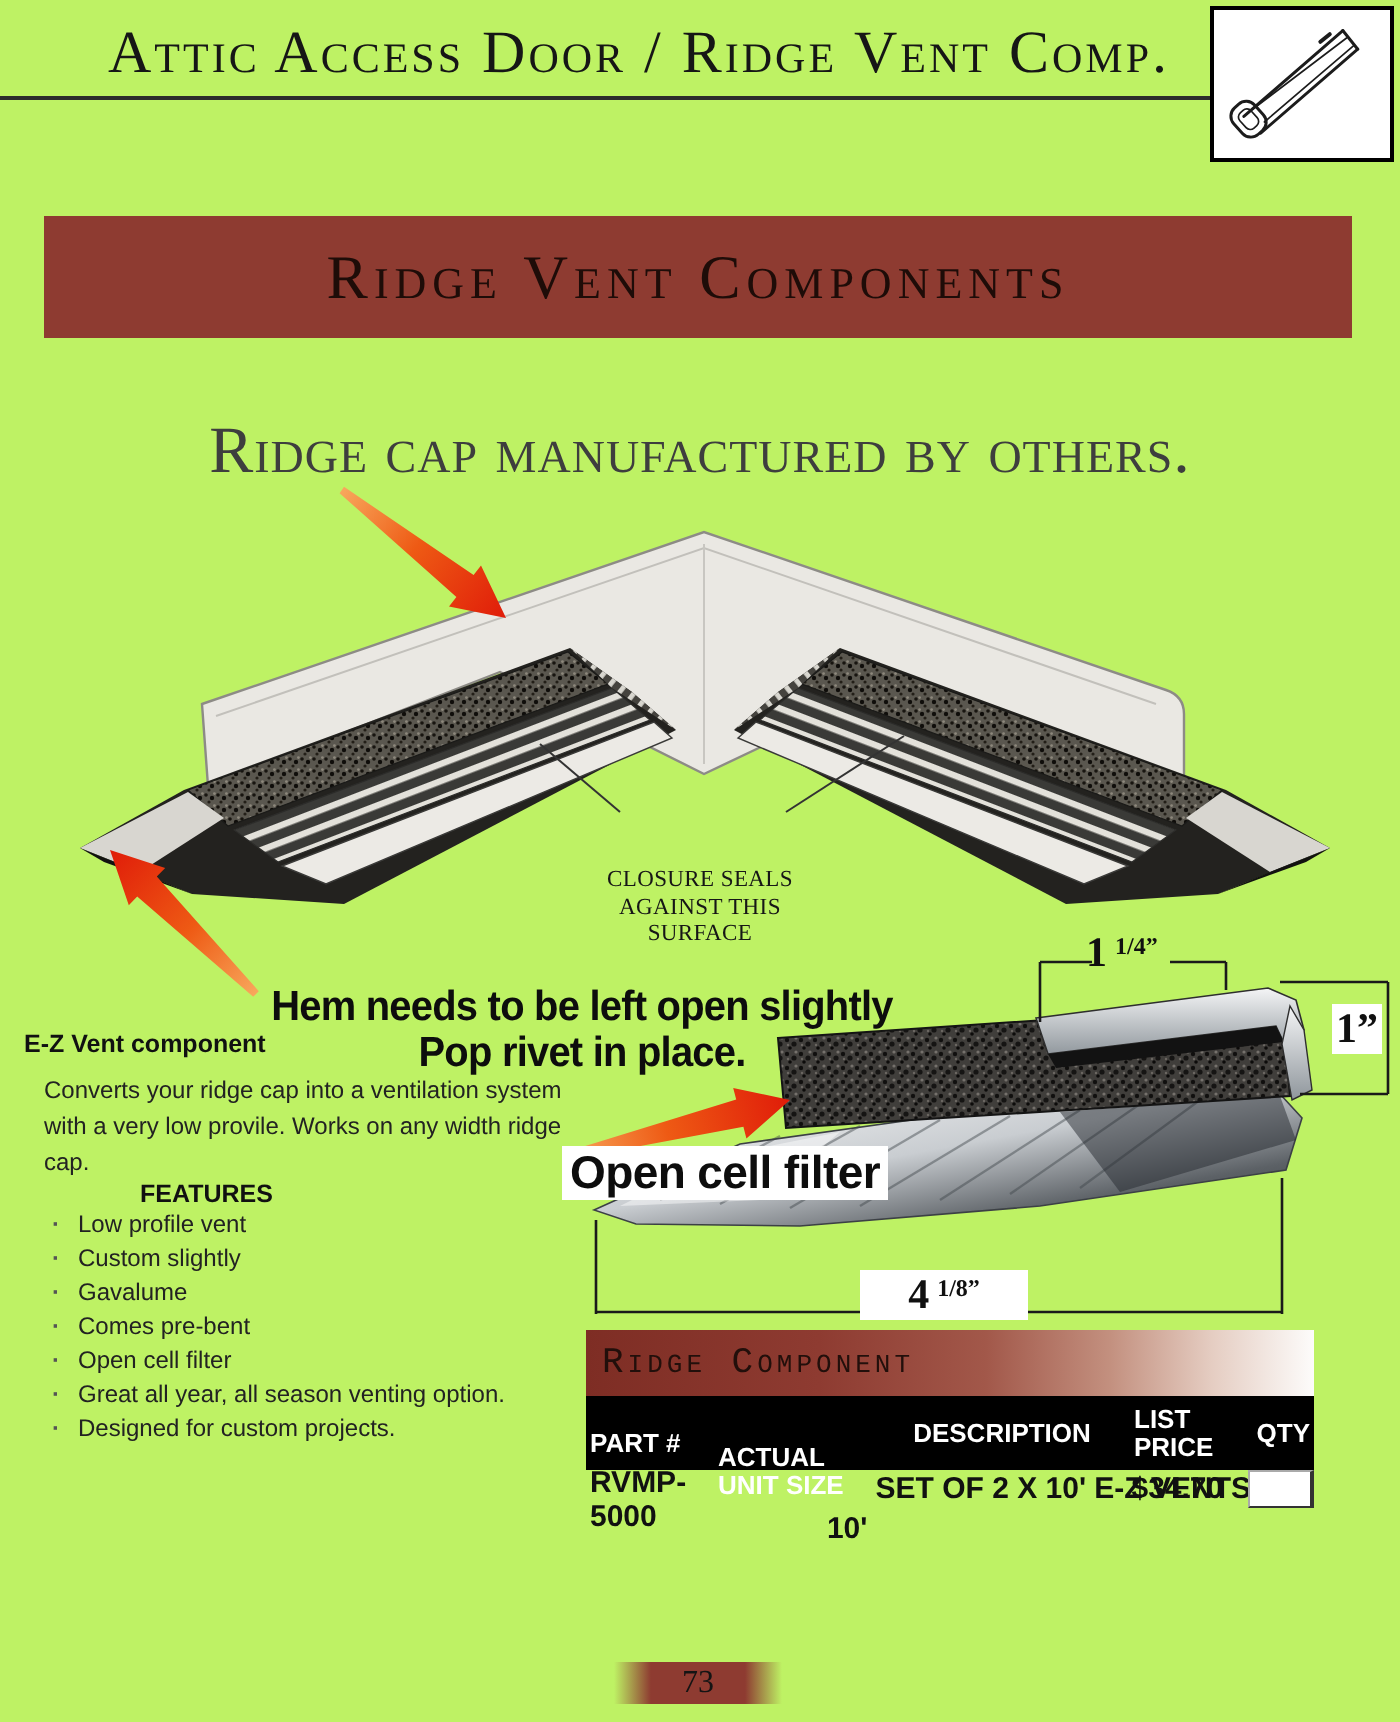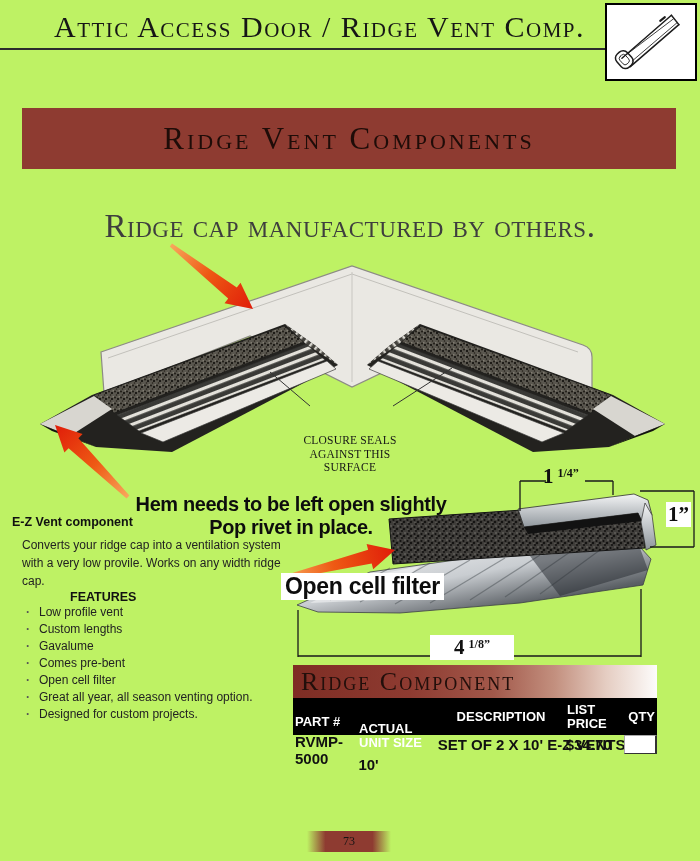--- a/index.html
+++ b/index.html
@@ -39,38 +39,38 @@
   .dim{font-family:"Liberation Serif",serif;font-weight:bold;color:#101010;z-index:4;background:transparent;}
   .dim .big{font-size:21px;}
   .dim .small{font-size:12px;vertical-align:6px;}
   #dim-top{left:543px;top:464px;}
   #dim-right{left:666px;top:502px;background:#fff;padding:0 2px;}
   #dim-bottom{left:430px;top:635px;width:84px;text-align:center;background:#fff;}
   
   #parts-table{left:293px;top:665px;width:364px;z-index:3;}
   #table-banner{height:33px;display:flex;align-items:center;padding-left:8px;box-sizing:border-box;
       background:linear-gradient(90deg,#7e2d24 0%,#8e3b31 32%,#a2584a 55%,#c3907f 72%,#e5cdc2 86%,#fdfcfb 100%);}
-  #table-banner span{font-family:Liberation Serif, serif;font-variant:small-caps;font-size:26px;
+  #table-banner span{font-family:Liberation Mono, monospace;font-variant:small-caps;font-size:18px;
       letter-spacing:2px;color:#220f0b;}
   #table-head{height:37px;background:#000;color:#fff;display:flex;align-items:center;
       font-weight:bold;font-size:13px;line-height:14px;}
   #table-head .c, #table-row .c{box-sizing:border-box;padding:0 2px;}
   .c.part{width:64px;padding-left:4px;margin-top:10px;}
   .c.size{width:80px;margin-top:39px;}
   .c.desc{width:128px;text-align:center;}
   .c.price{width:53px;}
   .c.qty{width:39px;text-align:right;padding-right:4px;}
   #table-row{display:flex;align-items:center;height:19px;font-weight:bold;font-size:15px;color:#111;}
   #table-row .desc{white-space:nowrap;}
   #qty-box{width:30px;height:17px;background:#fff;border-top:1px solid #aaa;border-left:1px solid #aaa;
       border-right:2px solid #333;border-bottom:1px solid #333;margin-left:8px;}
   
   #footer-bar{left:307px;top:831px;width:84px;height:21px;z-index:3;display:flex;align-items:center;justify-content:center;
       background:linear-gradient(90deg,rgba(142,59,49,0) 0%,#8e3b31 22%,#8e3b31 78%,rgba(142,59,49,0) 100%);}
-  #footer-bar span{font-family:"Liberation Serif",serif;font-size:12px;color:#141414;}
+  #footer-bar span{font-family:"Liberation Serif",serif;font-size:16px;color:#141414;}
 </style>
 </head>
 <body>
 
 <div id="page">
 
   <div class="abs" id="header-title">Attic Access Door  / Ridge Vent Comp.</div>
   <div class="abs" id="header-rule"></div>
   <div class="abs" id="thumb-box">
     <svg width="84" height="70" viewBox="0 0 88 75">
@@ -206,21 +206,21 @@
   <div class="abs overlay" id="ez-heading">E-Z Vent component</div>
   <div class="abs overlay" id="ez-desc">Converts your ridge cap into a ventilation system with a very low provile. Works on any width ridge cap.</div>
   <div class="abs overlay" id="features-heading">FEATURES</div>
   <div class="abs overlay" id="features-list">
     <div class="feat">
         <span class="bullet">·</span>
         <span>Low profile vent</span>
       </div>
     <div class="feat">
         <span class="bullet">·</span>
-        <span>Custom lengths</span>
+        <span>Custom slightly</span>
       </div>
     <div class="feat">
         <span class="bullet">·</span>
         <span>Gavalume</span>
       </div>
     <div class="feat">
         <span class="bullet">·</span>
         <span>Comes pre-bent</span>
       </div>
     <div class="feat">
@@ -255,21 +255,21 @@
     </div>
     <div id="table-head">
       <div class="c part">PART #</div>
       <div class="c size">ACTUAL UNIT SIZE</div>
       <div class="c desc">DESCRIPTION</div>
       <div class="c price">LIST PRICE</div>
       <div class="c qty">QTY</div>
     </div>
     <div id="table-row">
       <div class="c part">RVMP-5000</div>
-      <div class="c size" style="text-align:left;">10'</div>
+      <div class="c size" style="text-align:right;">10'</div>
       <div class="c desc">SET OF 2 X 10' E-Z VENTS</div>
       <div class="c price">$34.70</div>
       <div id="qty-box"></div>
     </div>
   </div>
 
   <div class="abs" id="footer-bar">
     <span>73</span>
   </div>
 

